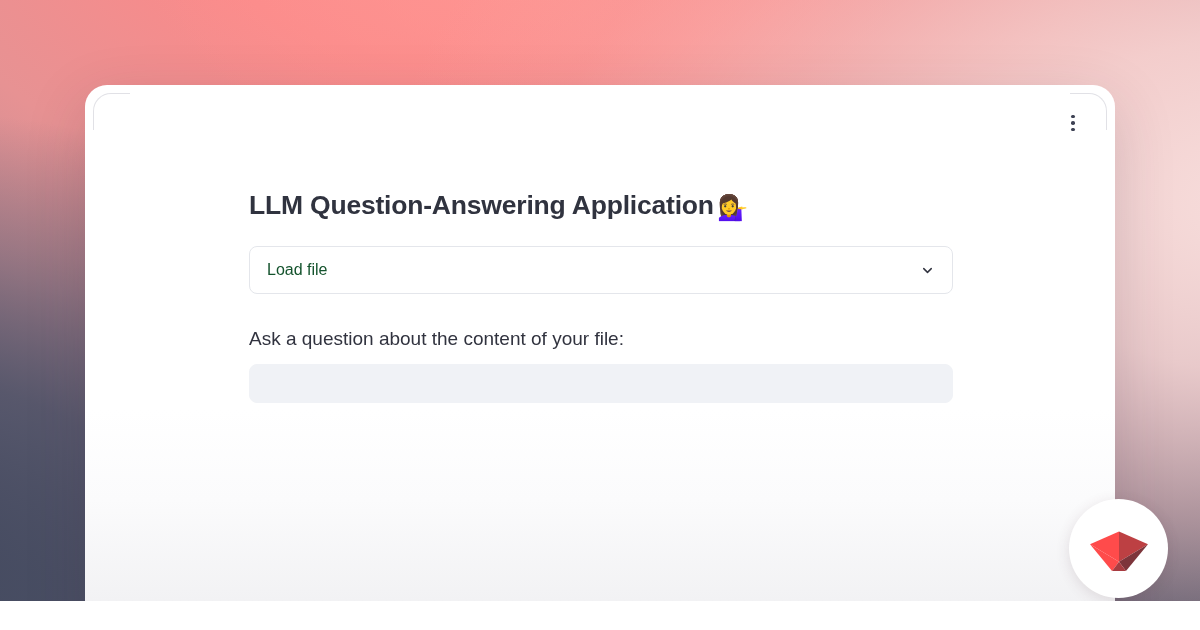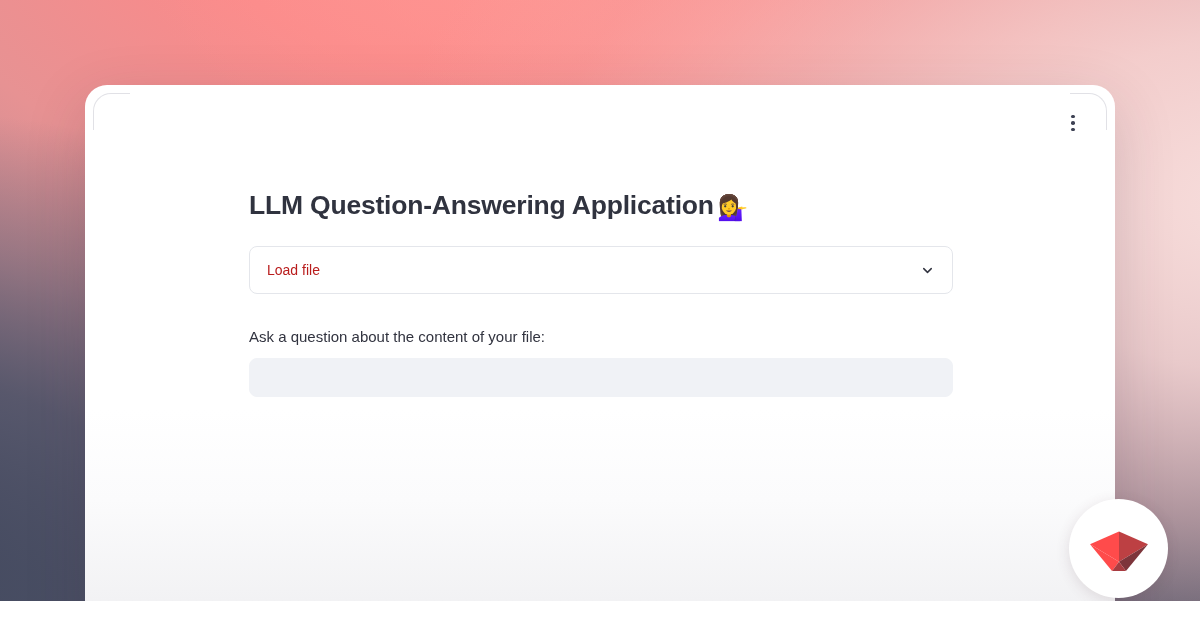--- a/index.html
+++ b/index.html
@@ -135,35 +135,35 @@
     border: 1px solid #e4e6eb;
     border-radius: 8px;
     background: #ffffff;
     display: flex;
     align-items: center;
     justify-content: space-between;
     padding: 0 17px 0 17px;
     cursor: pointer;
   }
   .expander-label {
-    font-size: 14px;
-    color: #b91c1c;
+    font-size: 16px;
+    color: #14532d;
     line-height: 1;
   }
   .chevron {
     width: 15px;
     height: 15px;
     display: block;
     color: #31333f;
   }
 
   
   .field-label {
     margin-top: 32px;
-    font-size: 15px;
+    font-size: 19px;
     color: #31333f;
     line-height: 1.4;
   }
   .text-input {
     box-sizing: border-box;
     margin-top: 11px;
     width: 704px;
     height: 39px;
     background: #f0f2f6;
     border: 1px solid #f0f2f6;

